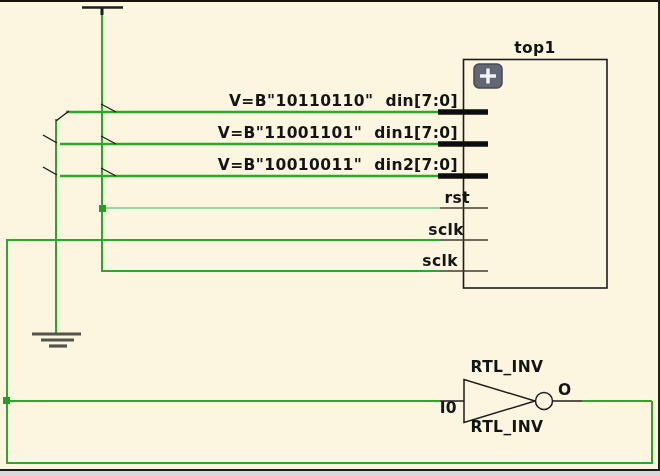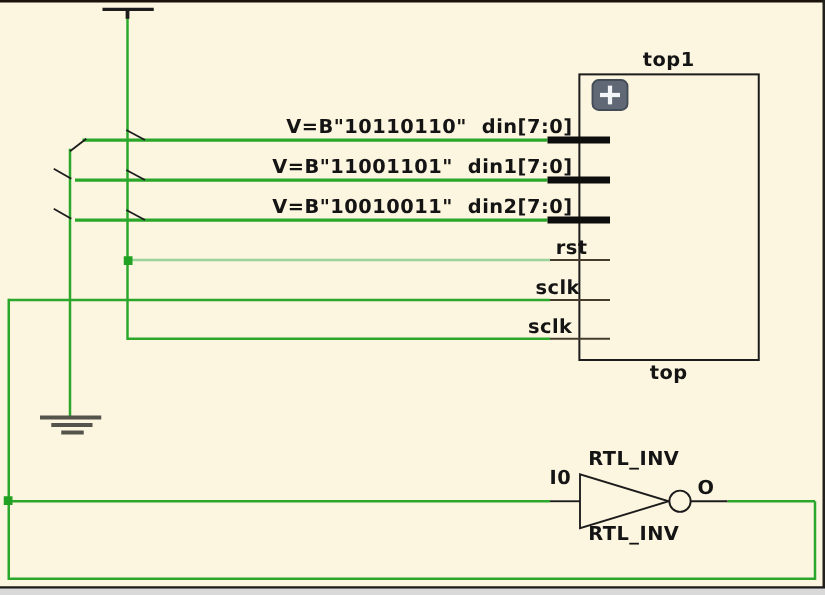--- a/index.html
+++ b/index.html
@@ -109,27 +109,26 @@
   <div class="lbl" style="right:202px;top:157px"><span>V=B"10010011"</span><span class="gap">din2[7:0]</span></div>
 
   <div class="lbl" style="right:190px;top:190px">rst</div>
 
   <div class="lbl" style="right:196px;top:222px">sclk</div>
 
   <div class="lbl" style="right:202px;top:253px">sclk</div>
 
   <div class="lbl c" style="left:463px;width:144px;top:40px">top1</div>
 
-  <div class="lbl c" style="left:463px;width:144px;top:290px">top</div>
 
   <div class="lbl c" style="left:437px;width:140px;top:359px">RTL_INV</div>
 
   <div class="lbl c" style="left:437px;width:140px;top:419px">RTL_INV</div>
 
-  <div class="lbl" style="right:203px;top:374px">I0</div>
+  <div class="lbl" style="right:203px;top:400px">I0</div>
 
   <div class="lbl" style="left:558px;top:382px">O</div>
 
   <div class="frame-top"></div>
   <div class="frame-right"></div>
   <div class="frame-botline"></div>
   <div class="frame-botstrip"></div>
 </div>
 
 </body></html>

